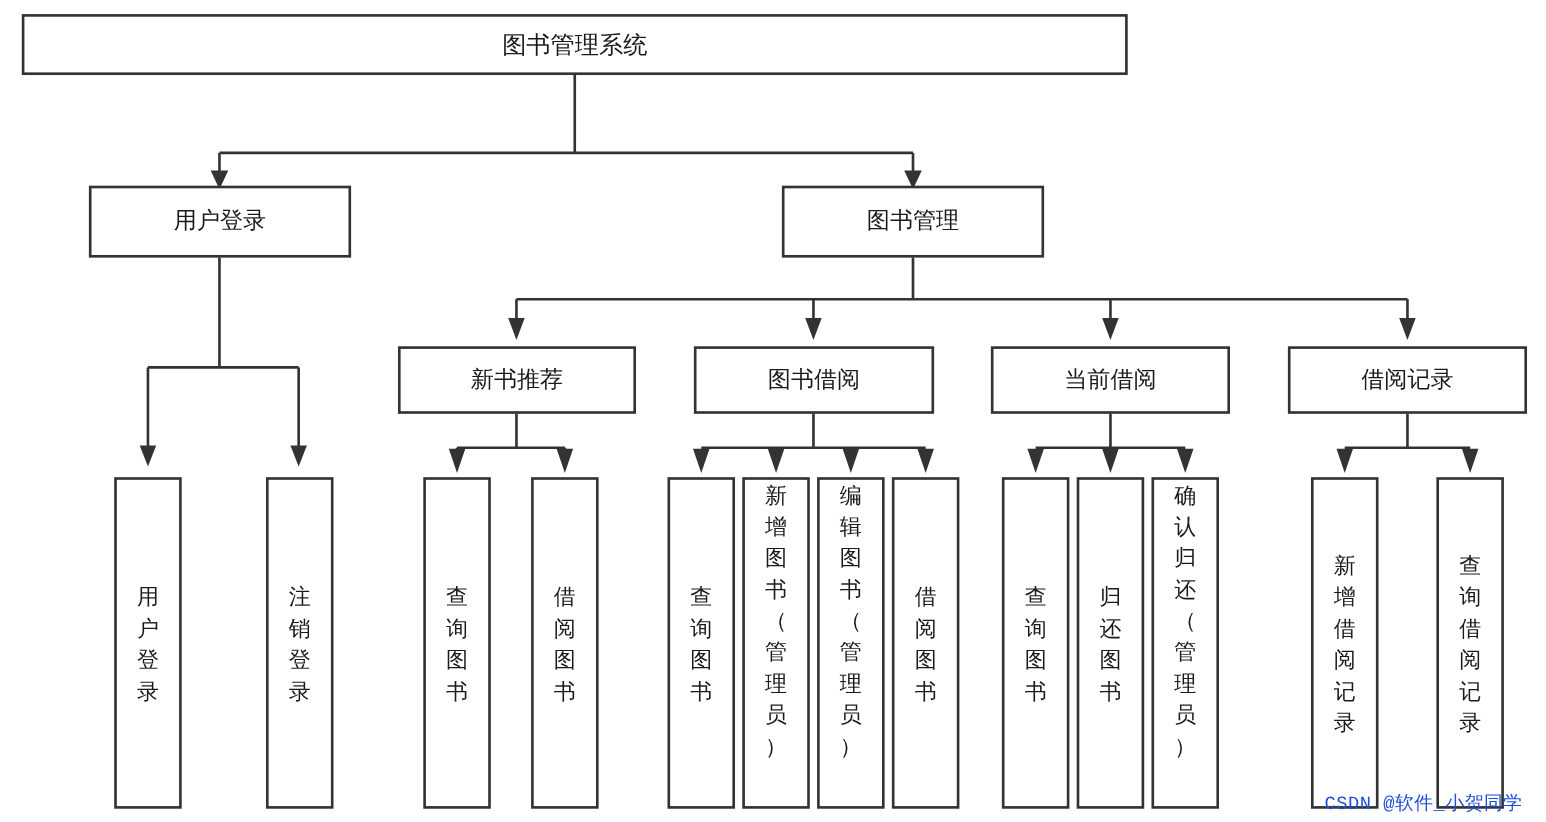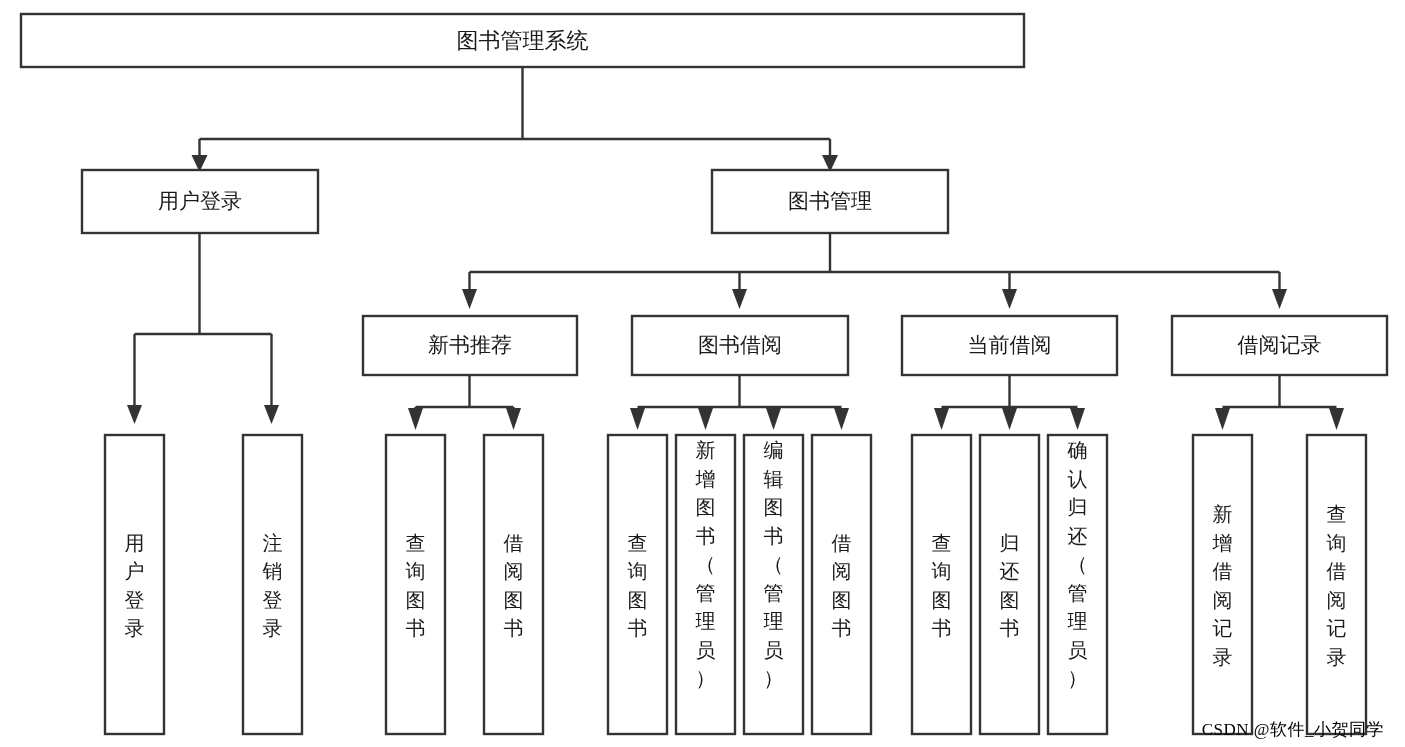--- a/index.html
+++ b/index.html
@@ -56,23 +56,23 @@
     stroke-linecap: butt;
   }
   .edge-arrow {
     fill: #333333;
     stroke: none;
   }
   .watermark {
     position: absolute;
     right: 12px;
     bottom: 6px;
-    font-family: Liberation Serif, serif;
+    font-family: Liberation Mono, monospace;
     font-size: 17px;
-    color: #000000;
+    color: #1d4ed8;
     white-space: nowrap;
     letter-spacing: 0.5px;
     user-select: none;
   }
 </style>
 </head>
 <body>
 
 <div id="diagram-root">
 

